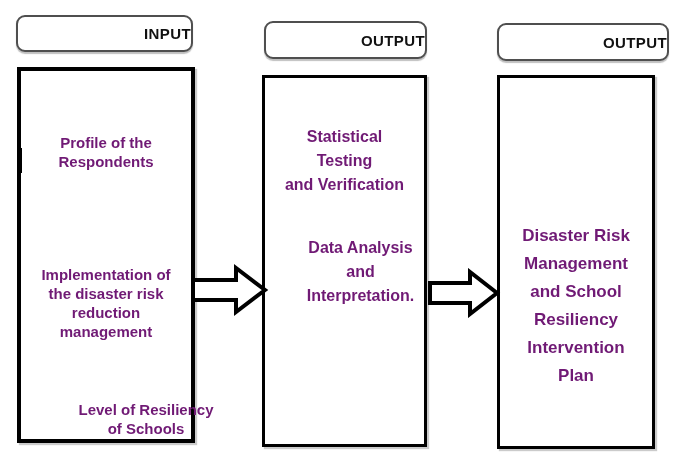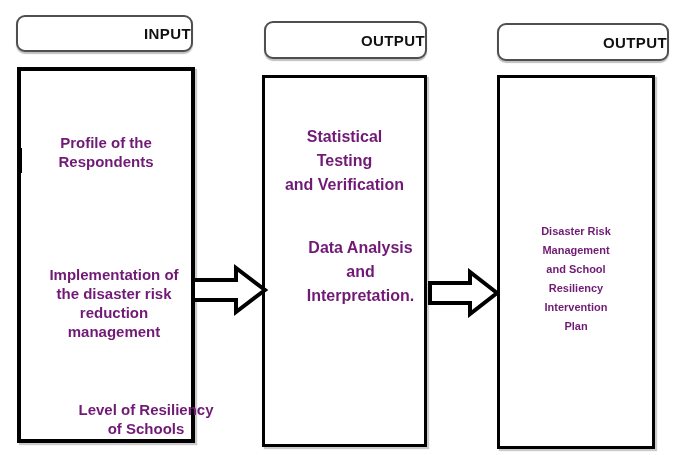--- a/index.html
+++ b/index.html
@@ -46,24 +46,24 @@
   
   .txt {
     position: absolute;
     text-align: center;
     font-weight: bold;
     color: #701a75;
     white-space: pre-line;
   }
   .txt-in  { left: 17px;  width: 178px; font-size: 15px; line-height: 19px; }
   .txt-pr  { left: 262px; width: 165px; font-size: 16px; line-height: 24px; }
-  .txt-out { left: 497px; width: 158px; font-size: 11px; line-height: 19px; }
+  .txt-out { left: 497px; width: 158px; font-size: 17px; line-height: 28px; }
 
   .t-profile        { top: 133px; }
-  .t-implementation { top: 265px; margin-left: 8px; }
+  .t-implementation { top: 265px; }
   .t-level          { top: 400px; margin-left: 40px; }
   .t-statistical    { top: 125px; }
   .t-analysis       { top: 236px; padding-left: 32px; }
   .t-plan           { top: 222px; }
 
   
   .arrow { position: absolute; }
   .arrow-1 { left: 191px; top: 263px; }
   .arrow-2 { left: 428px; top: 268px; }
 

